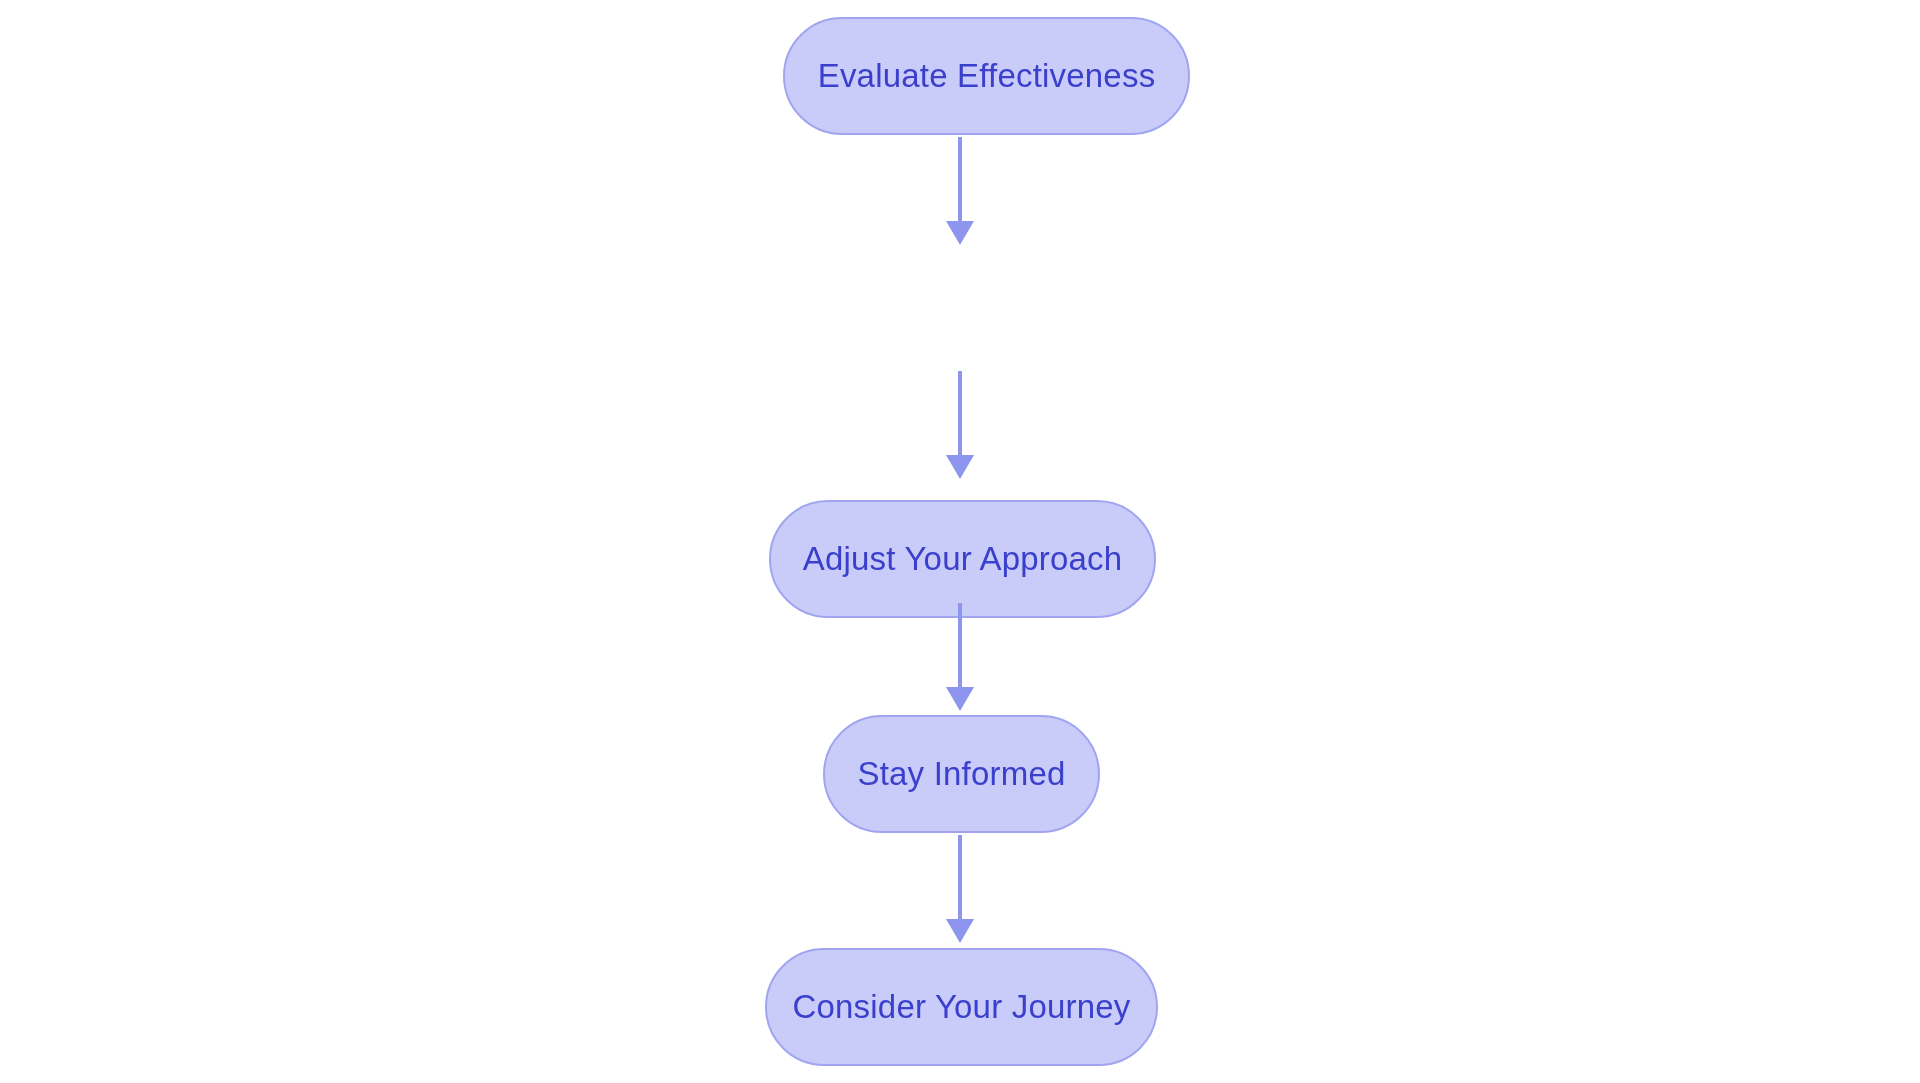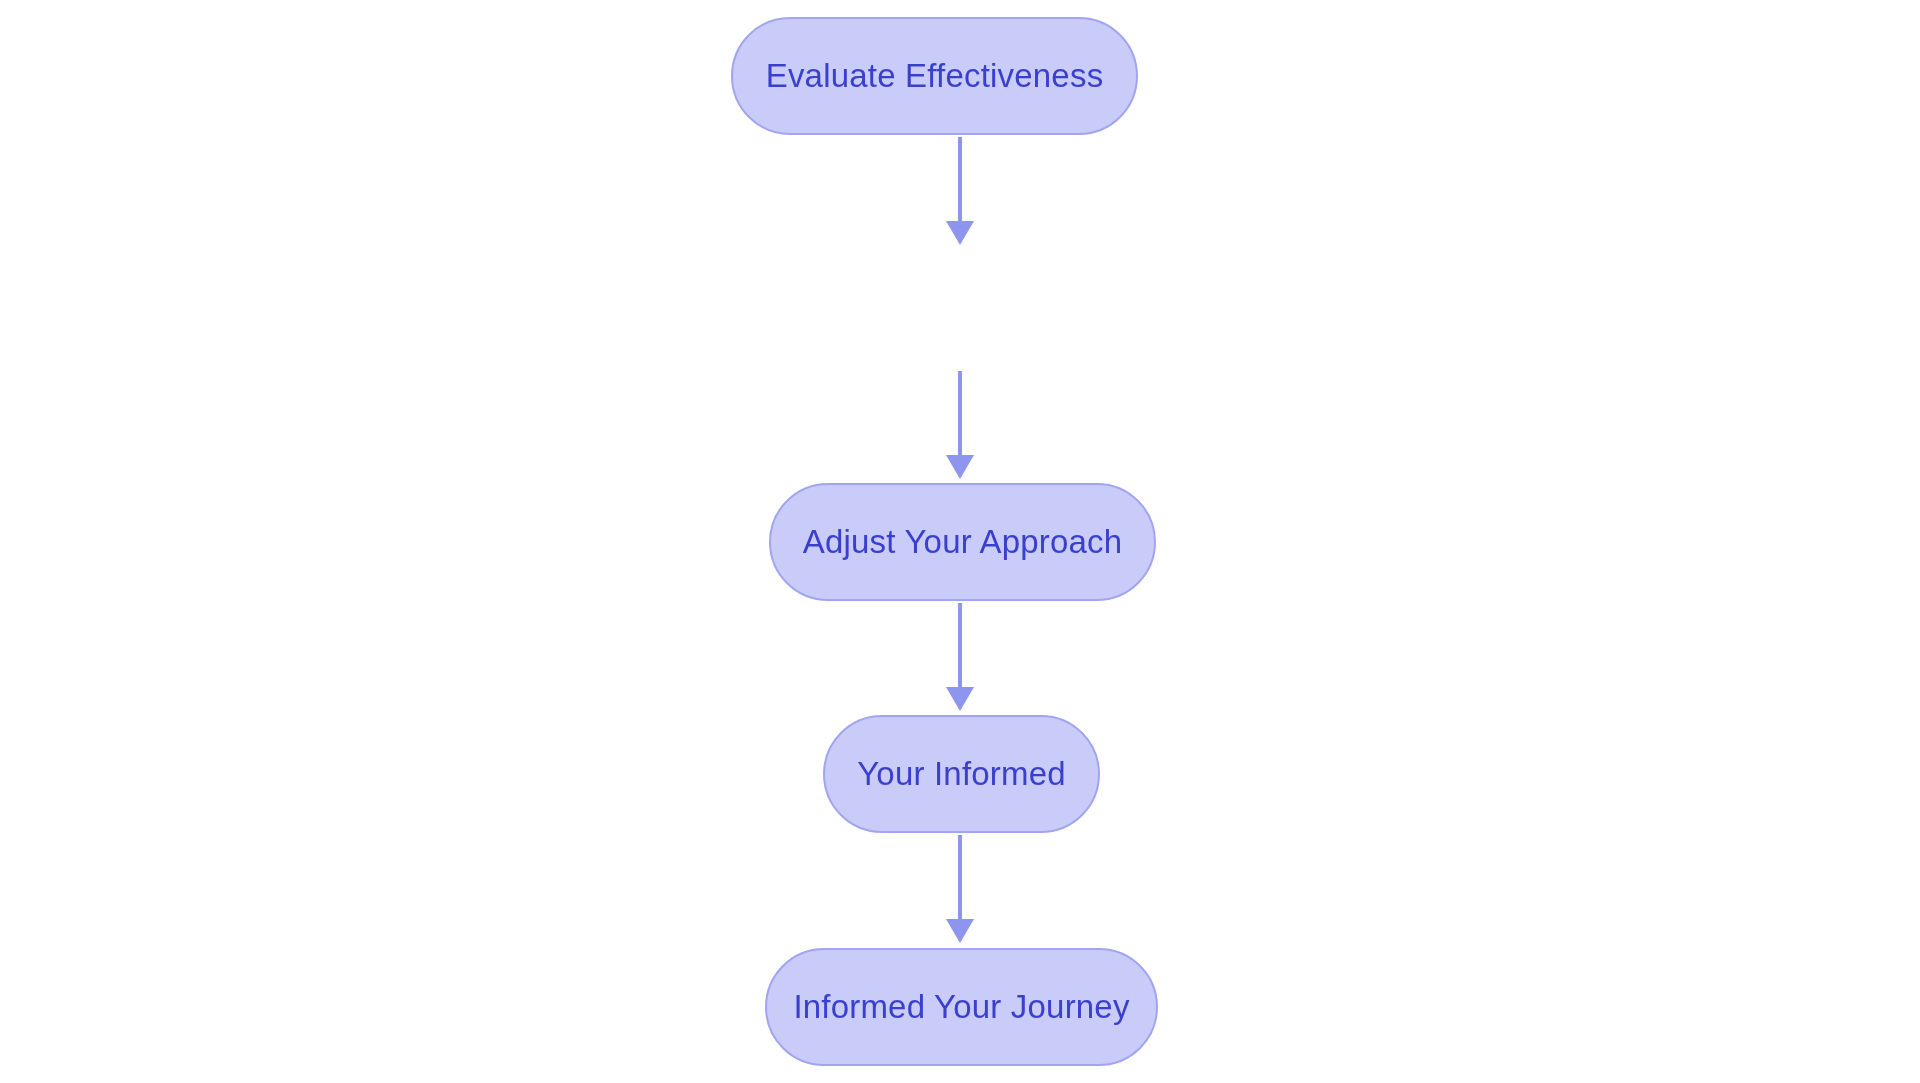--- a/index.html
+++ b/index.html
@@ -55,50 +55,50 @@
     border-left: 14px solid transparent;
     border-right: 14px solid transparent;
     border-top: 24px solid #8e95ee;
   }
 </style>
 </head>
 <body>
 
 <div class="canvas">
 
-  <div class="flow-node" style="left:731px; top:17px; width:407px;">
+  <div class="flow-node" style="left:783px; top:17px; width:407px;">
     <span class="node-label">Evaluate Effectiveness</span>
   </div>
 
   <div class="arrow" style="left:960px; top:137px;">
     <span class="arrow-stem"></span>
     <span class="arrow-head"></span>
   </div>
 
 
   <div class="arrow" style="left:960px; top:371px;">
     <span class="arrow-stem"></span>
     <span class="arrow-head"></span>
   </div>
 
-  <div class="flow-node" style="left:769px; top:483px; width:387px;justify-content:center;">
+  <div class="flow-node" style="left:769px; top:500px; width:387px;justify-content:center;">
     <span class="node-label">Adjust Your Approach</span>
   </div>
 
   <div class="arrow" style="left:960px; top:603px;">
     <span class="arrow-stem"></span>
     <span class="arrow-head"></span>
   </div>
 
   <div class="flow-node" style="left:823px; top:715px; width:277px;">
-    <span class="node-label">Your Informed</span>
+    <span class="node-label">Stay Informed</span>
   </div>
 
   <div class="arrow" style="left:960px; top:835px;">
     <span class="arrow-stem"></span>
     <span class="arrow-head"></span>
   </div>
 
   <div class="flow-node" style="left:765px; top:948px; width:393px;">
-    <span class="node-label">Informed Your Journey</span>
+    <span class="node-label">Consider Your Journey</span>
   </div>
 
 </div>
 
 </body></html>

